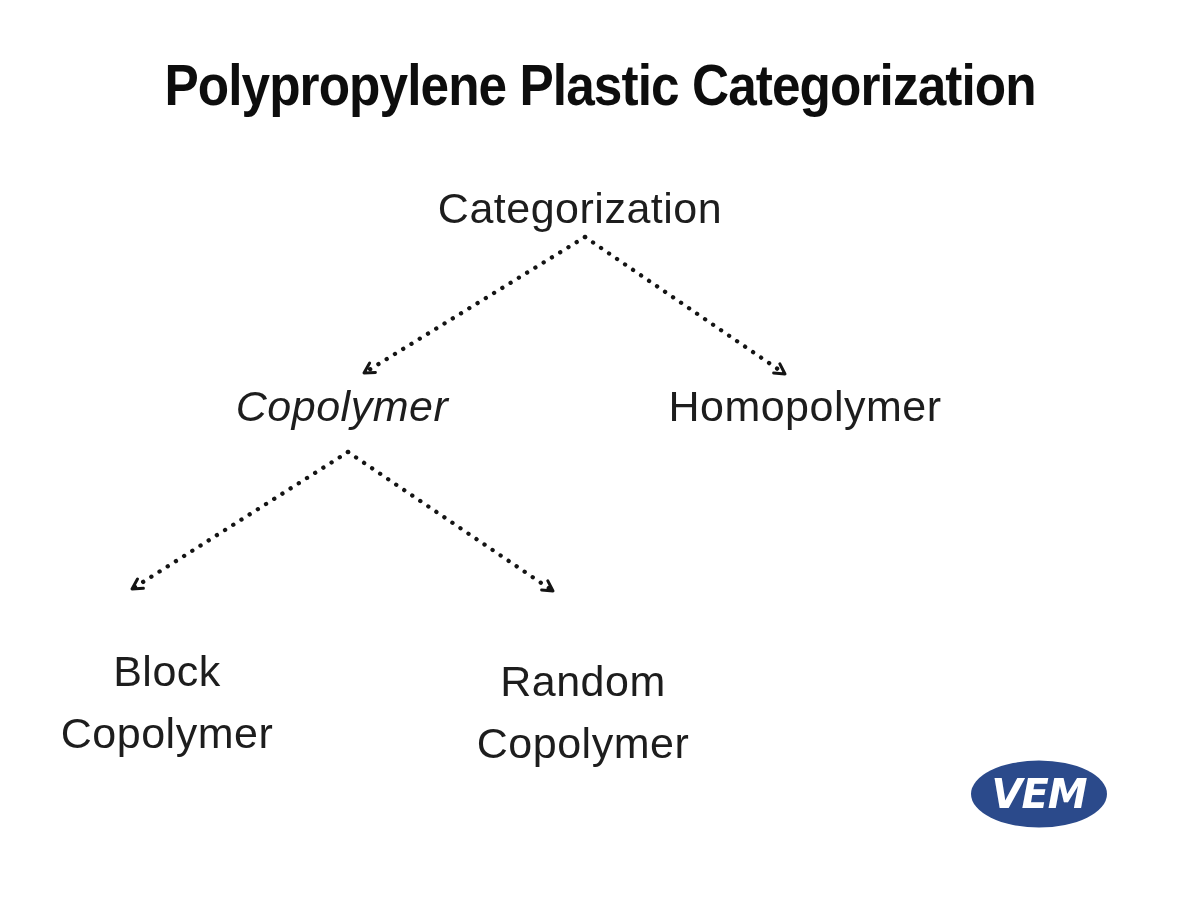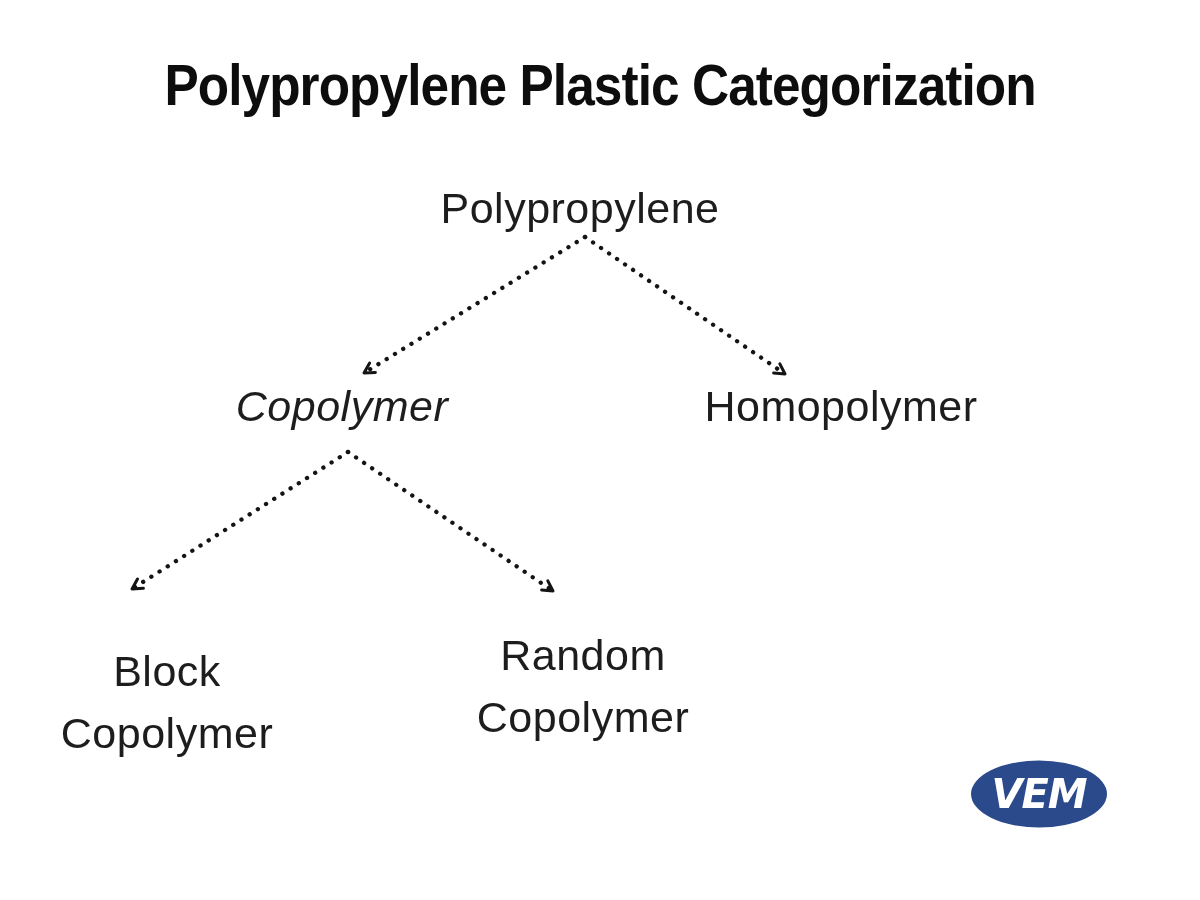--- a/index.html
+++ b/index.html
@@ -44,23 +44,23 @@
     position: absolute;
     text-align: center;
     font-size: 43px;
     font-weight: 400;
     color: #1d1d1d;
     line-height: 62px;
     letter-spacing: 0.5px;
   }
   .node-root       { left: 420px; top: 177px; width: 320px; }
   .node-copolymer  { left: 212px; top: 375px; width: 260px; font-style: italic; }
-  .node-homopolymer{ left: 681px; top: 375px; width: 320px; }
+  .node-homopolymer{ left: 645px; top: 375px; width: 320px; }
   .node-block      { left: 47px;  top: 640px; width: 240px; }
-  .node-random     { left: 463px; top: 624px; width: 240px; }
+  .node-random     { left: 463px; top: 650px; width: 240px; }
   .logo {
     position: absolute;
     left: 966px;
     top: 753px;
     width: 150px;
     height: 84px;
   }
   .logo svg { display: block; }
 </style>
 </head>
@@ -77,21 +77,21 @@
       </marker>
     </defs>
     <g stroke="#141414" stroke-width="4.3" fill="none" stroke-dasharray="0.1 9.6" stroke-linecap="round">
       <line x1="585" y1="237" x2="364" y2="373" marker-end="url(#arrowhead)"></line>
       <line x1="585" y1="237" x2="785" y2="374" marker-end="url(#arrowhead)"></line>
       <line x1="348" y1="452" x2="132" y2="589" marker-end="url(#arrowhead)"></line>
       <line x1="348" y1="452" x2="553" y2="591" marker-end="url(#arrowhead)"></line>
     </g>
   </svg>
 
-  <div class="node node-root">Polypropylene</div>
+  <div class="node node-root">Categorization</div>
 
   <div class="node node-copolymer">Copolymer</div>
 
   <div class="node node-homopolymer">Homopolymer</div>
 
   <div class="node node-block">Block Copolymer</div>
 
   <div class="node node-random">Random Copolymer</div>
 
   <div class="logo">

